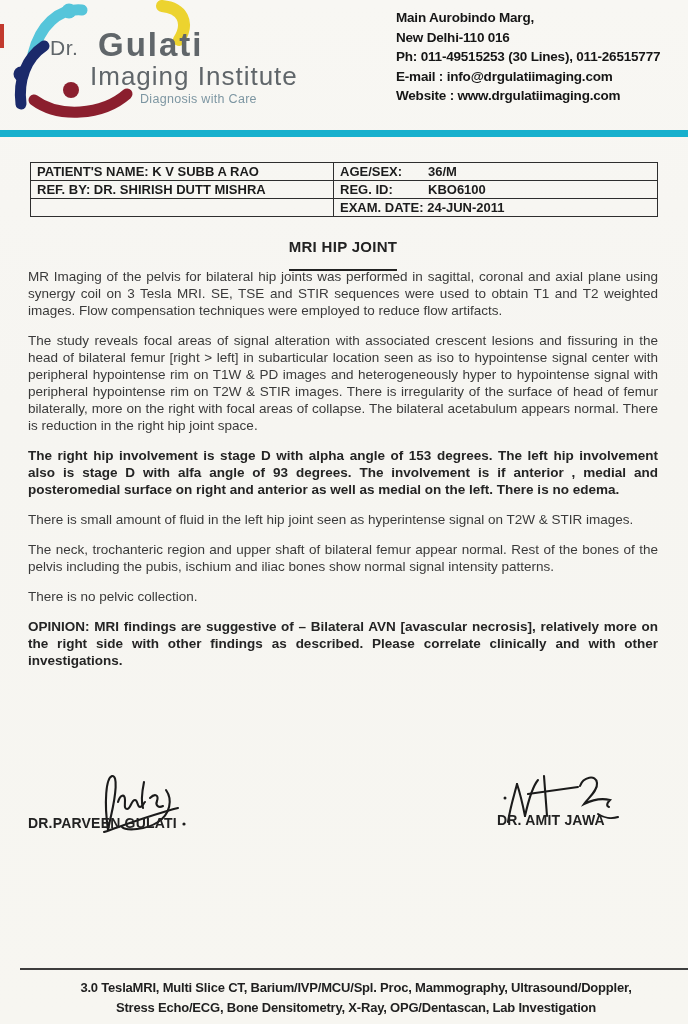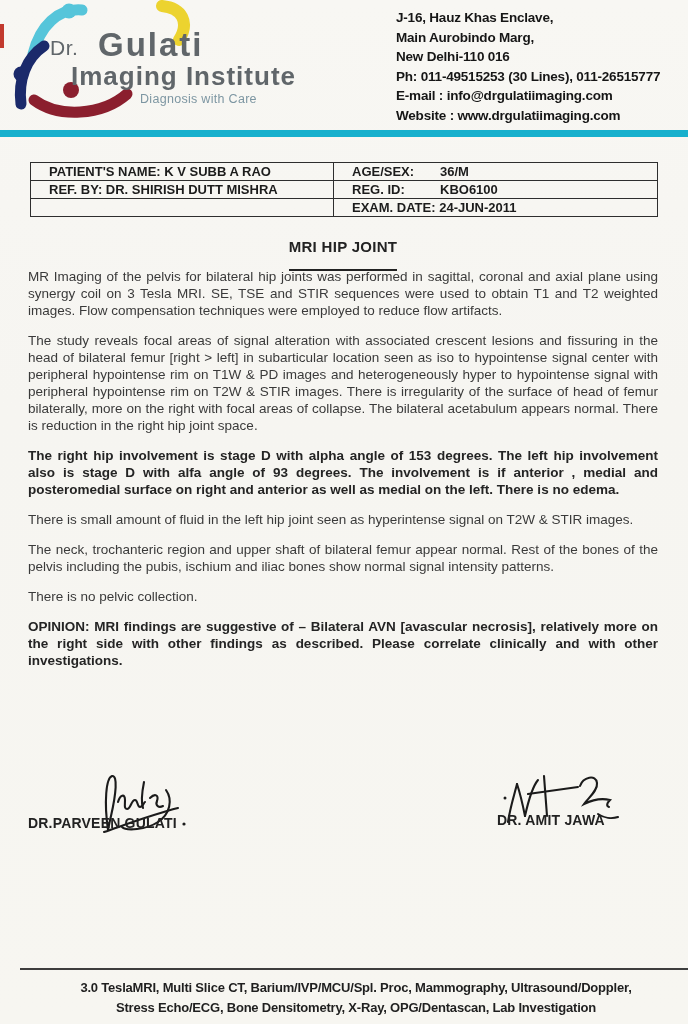--- a/index.html
+++ b/index.html
@@ -27,22 +27,22 @@
   .logo-svg { position: absolute; left: 0; top: 0; }
   .logo-text-prefix {
     position: absolute; left: 44px; top: 36px;
     font-size: 21px; font-weight: normal; color: #60666a; letter-spacing: 0.5px;
   }
   .logo-text-main {
     position: absolute; left: 92px; top: 26px;
     font-size: 33px; font-weight: bold; color: #60666a; letter-spacing: 2px;
   }
   .logo-text-sub {
-    position: absolute; left: 65px; top: 61px;
-    font-size: 26px; font-weight: bold; color: #60666a; letter-spacing: 1px;
+    position: absolute; left: 84px; top: 61px;
+    font-size: 26px; font-weight: normal; color: #60666a; letter-spacing: 1px;
   }
   .logo-tagline {
     position: absolute; left: 134px; top: 92px;
     font-size: 12.5px; color: #7d96a2; letter-spacing: 0.3px;
   }
 
   .contact {
     position: absolute; left: 396px; top: 8px; width: 290px;
     font-size: 13.5px; font-weight: bold; color: #161616;
     line-height: 19.5px; letter-spacing: -0.2px;
@@ -57,21 +57,21 @@
 
   
   .ptable {
     position: absolute; left: 30px; top: 162px; width: 628px;
     border-collapse: collapse;
     font-size: 13px; font-weight: bold; color: #1c1c1c;
   }
   .ptable td {
     border: 1.6px solid #2e2e2e;
     height: 18px;
-    padding: 0 18px;
+    padding: 0 6px;
     white-space: nowrap;
   }
   .ptable .col-left { width: 303px; }
   .ptable .rlabel { display: inline-block; min-width: 88px; }
 
   
   .report {
     position: absolute; left: 28px; top: 238px; width: 630px;
   }
   .report-title {
@@ -141,21 +141,20 @@
       <circle cx="65" cy="90" r="8" fill="#8b1f2e"></circle>
       <path d="M28,100 C52,118 96,116 121,94" stroke="#8b1f2e" stroke-width="11" stroke-linecap="round"></path>
     </svg>
     <span class="logo-text-prefix">Dr.</span>
     <span class="logo-text-main">Gulati</span>
     <span class="logo-text-sub">Imaging Institute</span>
     <span class="logo-tagline">Diagnosis with Care</span>
   </div>
 
   <div class="contact">
-    <div class="line">J-16, Hauz Khas Enclave,</div>
     <div class="line">Main Aurobindo Marg,</div>
     <div class="line">New Delhi-110 016</div>
     <div class="line">Ph: 011-49515253 (30 Lines), 011-26515777</div>
     <div class="line">E-mail : info@drgulatiimaging.com</div>
     <div class="line">Website : www.drgulatiimaging.com</div>
   </div>
 
   <div class="teal-bar"></div>
 
   <table class="ptable">

